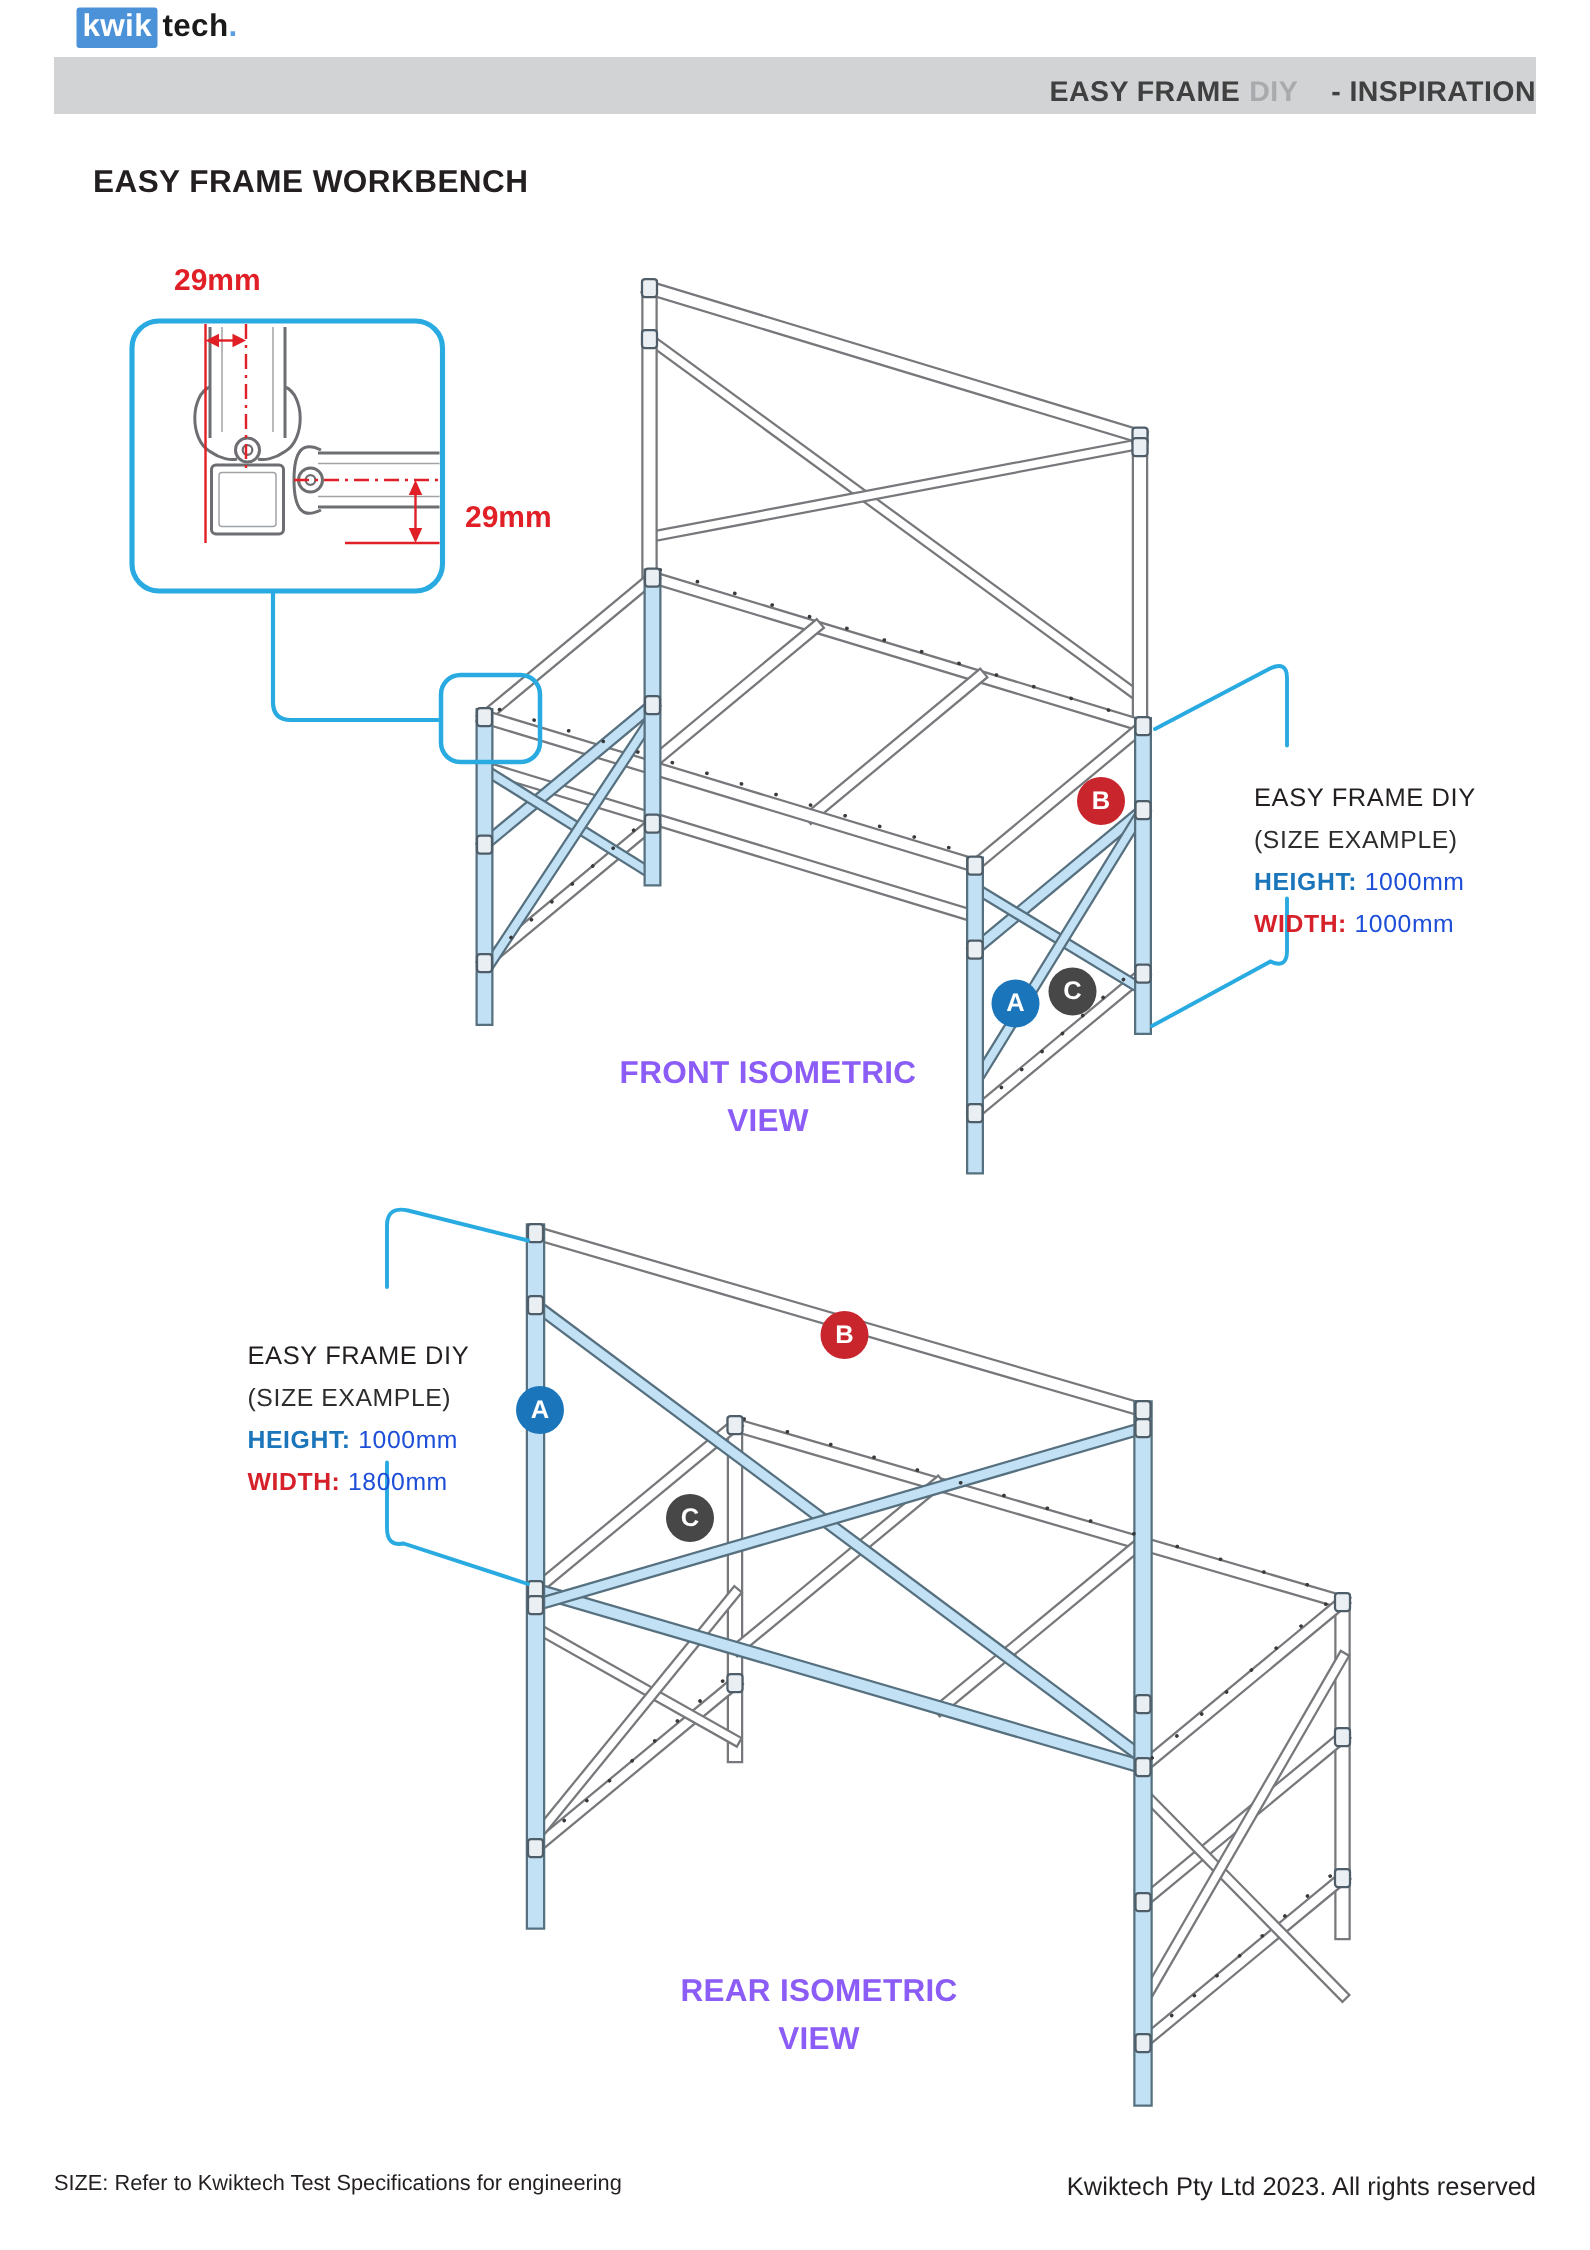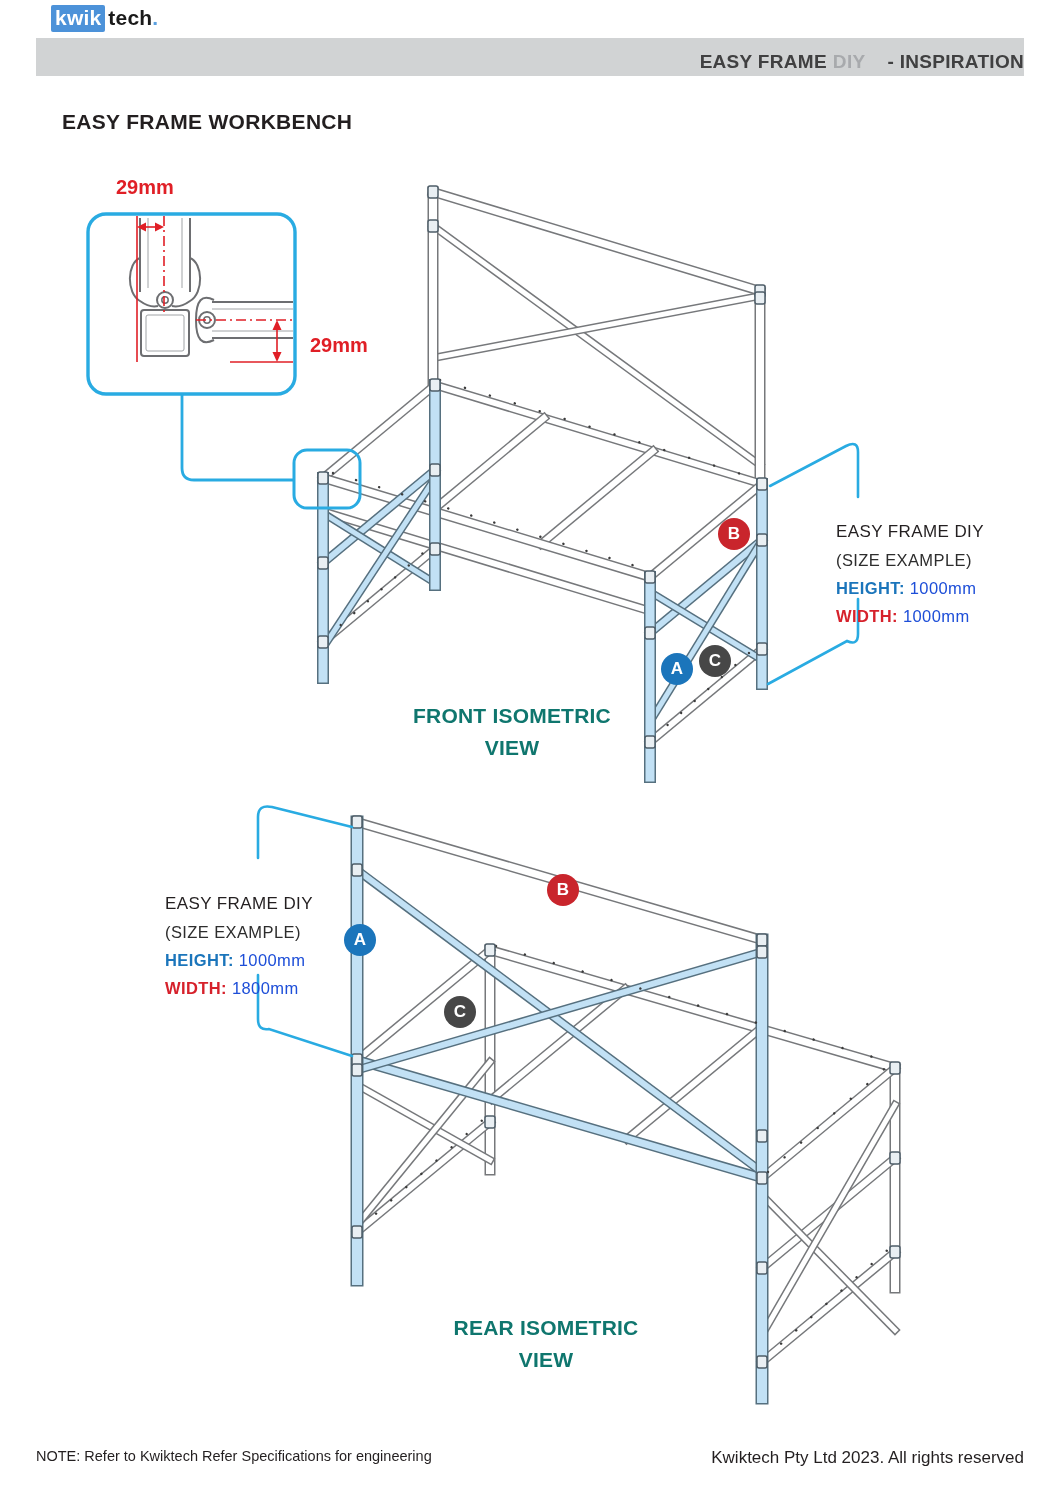--- a/index.html
+++ b/index.html
@@ -24,21 +24,21 @@
   
   .dim-label{position:absolute;color:#e01f26;font-weight:bold;font-size:20px;}
   
   .annot{position:absolute;font-size:16.5px;color:#2d2d2d;line-height:28px;letter-spacing:0.4px;}
   .annot .t{font-weight:normal;font-size:17px;color:#231f20;margin-top:18px;}
   .annot .h-label{color:#1b75bb;font-weight:bold;}
   .annot .w-label{color:#d6212b;font-weight:bold;}
   .annot .val{color:#1d4ed8;}
   
   .view-title{position:absolute;width:260px;text-align:center;font-weight:bold;
-        font-size:21px;color:#0f766e;line-height:32px;letter-spacing:0.2px;}
+        font-size:21px;color:#8b5cf6;line-height:32px;letter-spacing:0.2px;}
   
   .lbl{position:absolute;width:32px;height:32px;border-radius:50%;display:flex;
         align-items:center;justify-content:center;color:#ffffff;font-weight:bold;
         font-size:17px;transform:translate(-50%,-50%);}
   .lbl-a{background:#1b75bb;}
   .lbl-b{background:#c9252c;}
   .lbl-c{background:#474747;}
   
   .footer-note{position:absolute;left:36px;top:1448px;font-size:14.5px;color:#231f20;}
   .footer-copy{position:absolute;right:36px;top:1448px;font-size:17px;color:#231f20;}
@@ -298,16 +298,16 @@
 
   <div class="view-title" style="left:382px;top:700px;">
     <div>FRONT ISOMETRIC</div>
     <div>VIEW</div>
   </div>
   <div class="view-title" style="left:416px;top:1312px;text-align:center;">
     <div>REAR ISOMETRIC</div>
     <div>VIEW</div>
   </div>
 
-  <div class="footer-note">NOTE: Refer to Kwiktech Refer Specifications for engineering</div>
+  <div class="footer-note">SIZE: Refer to Kwiktech Test Specifications for engineering</div>
   <div class="footer-copy">Kwiktech Pty Ltd 2023. All rights reserved</div>
 
 </div>
 
 </body></html>

